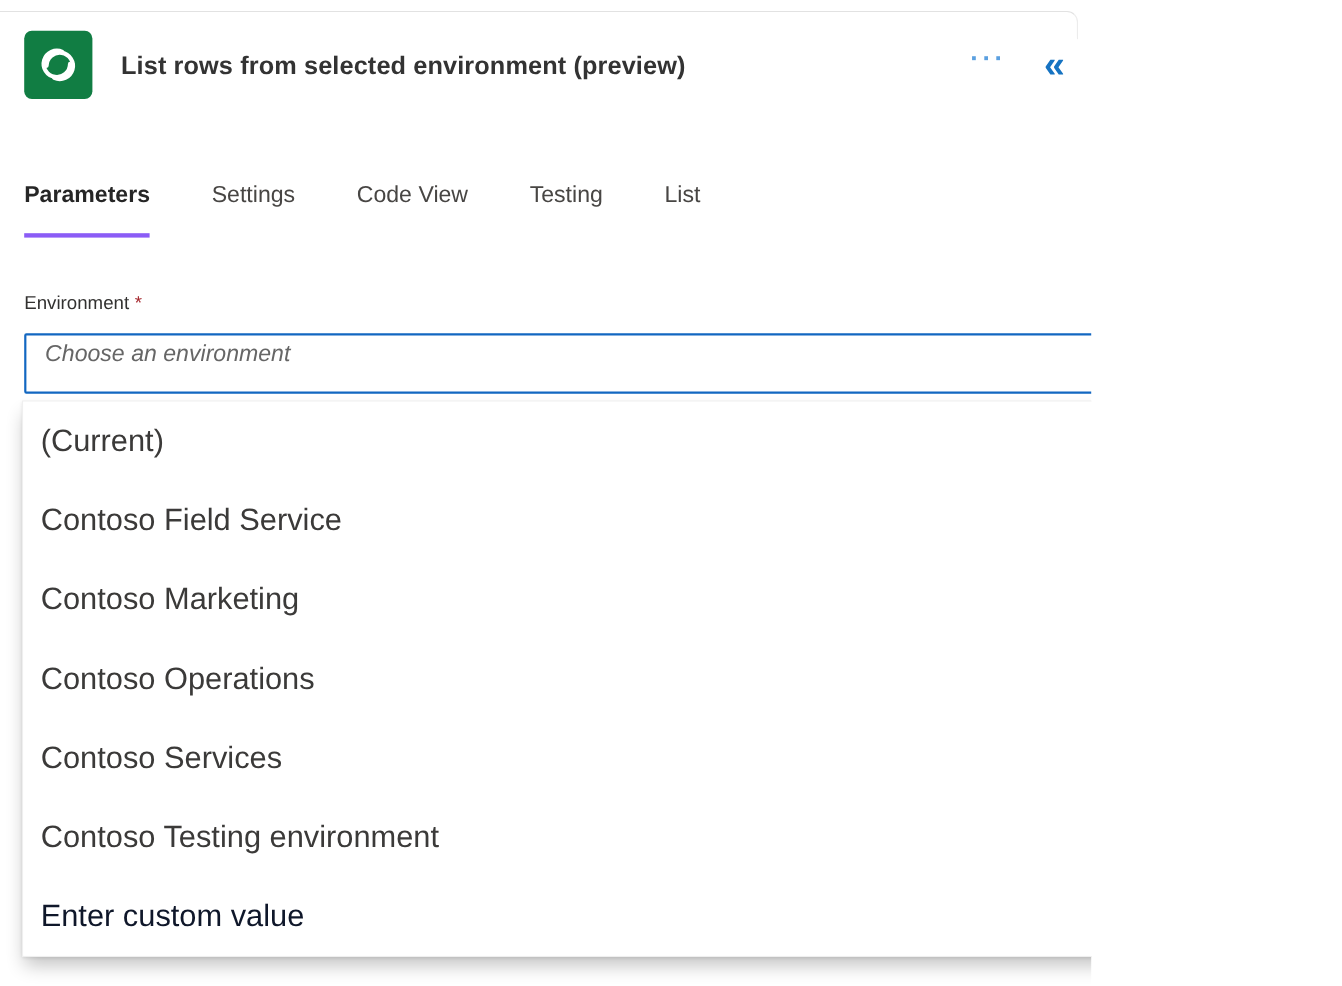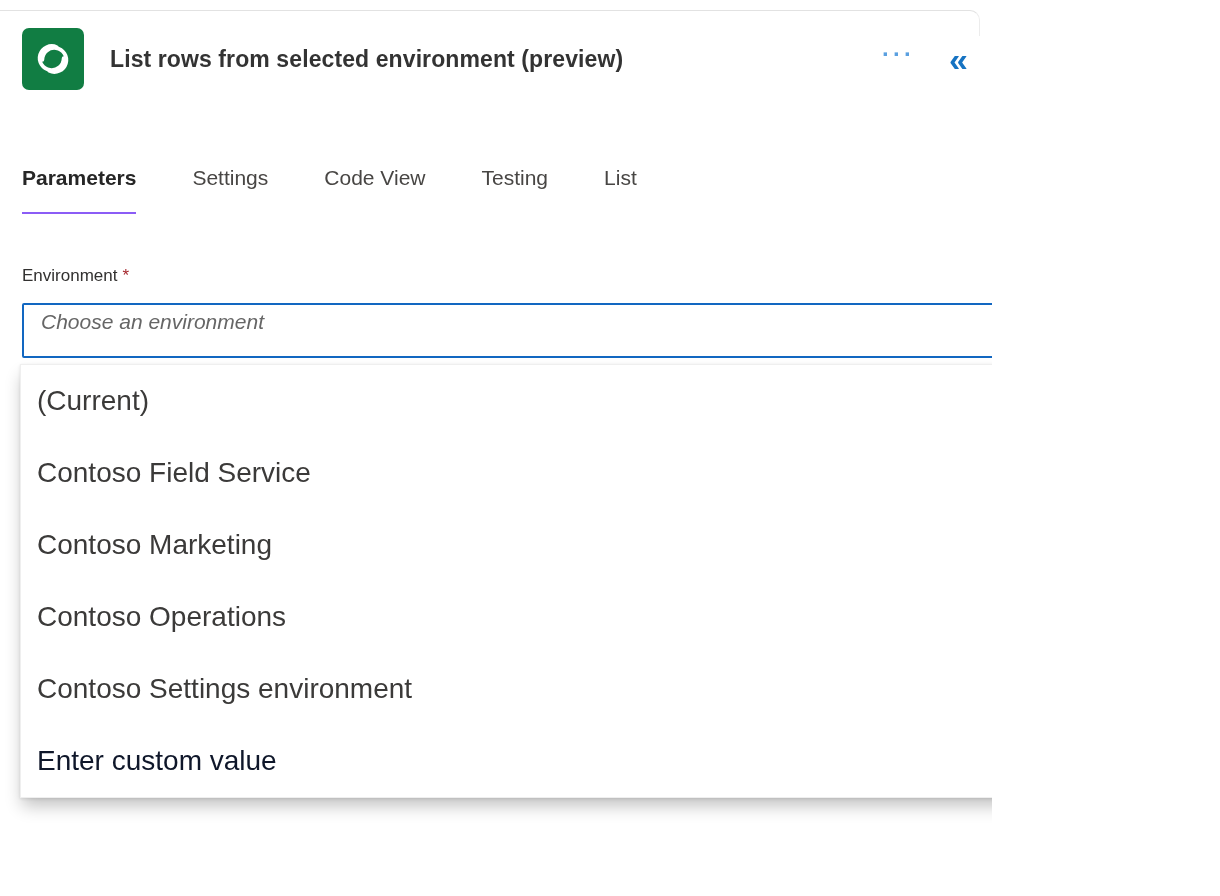--- a/index.html
+++ b/index.html
@@ -57,21 +57,21 @@
     position: absolute; top: 166px; left: 22px; right: 24px;
     display: flex; align-items: flex-start;
   }
   .tab {
     font-size: 21px; color: #484644;
     margin-right: 56px; padding-bottom: 22px;
     cursor: pointer; white-space: nowrap;
   }
   .tab.active {
     font-weight: 700; color: #262626;
-    border-bottom: 2px solid #8b5cf6;
+    border-bottom: 4px solid #8b5cf6;
   }
 
   
   .field-label {
     position: absolute; top: 266px; left: 22px;
     font-size: 17px; color: #323130;
   }
   .required { color: #a4262c; margin-left: 5px; }
 
   .combobox {
@@ -143,16 +143,17 @@
         <polyline points="1.5,1.5 11,10 20.5,1.5" fill="none" stroke="#605e5c" stroke-width="1.8"></polyline>
       </svg>
     </span>
   </div>
 
   <div class="callout">
     <div class="option">(Current)</div>
     <div class="option">Contoso Field Service</div>
     <div class="option">Contoso Marketing</div>
     <div class="option">Contoso Operations</div>
-    <div class="option">Contoso Settings environment</div>
+    <div class="option">Contoso Services</div>
+    <div class="option">Contoso Testing environment</div>
     <div class="option link">Enter custom value</div>
   </div>
 </div>
 
 </body></html>

